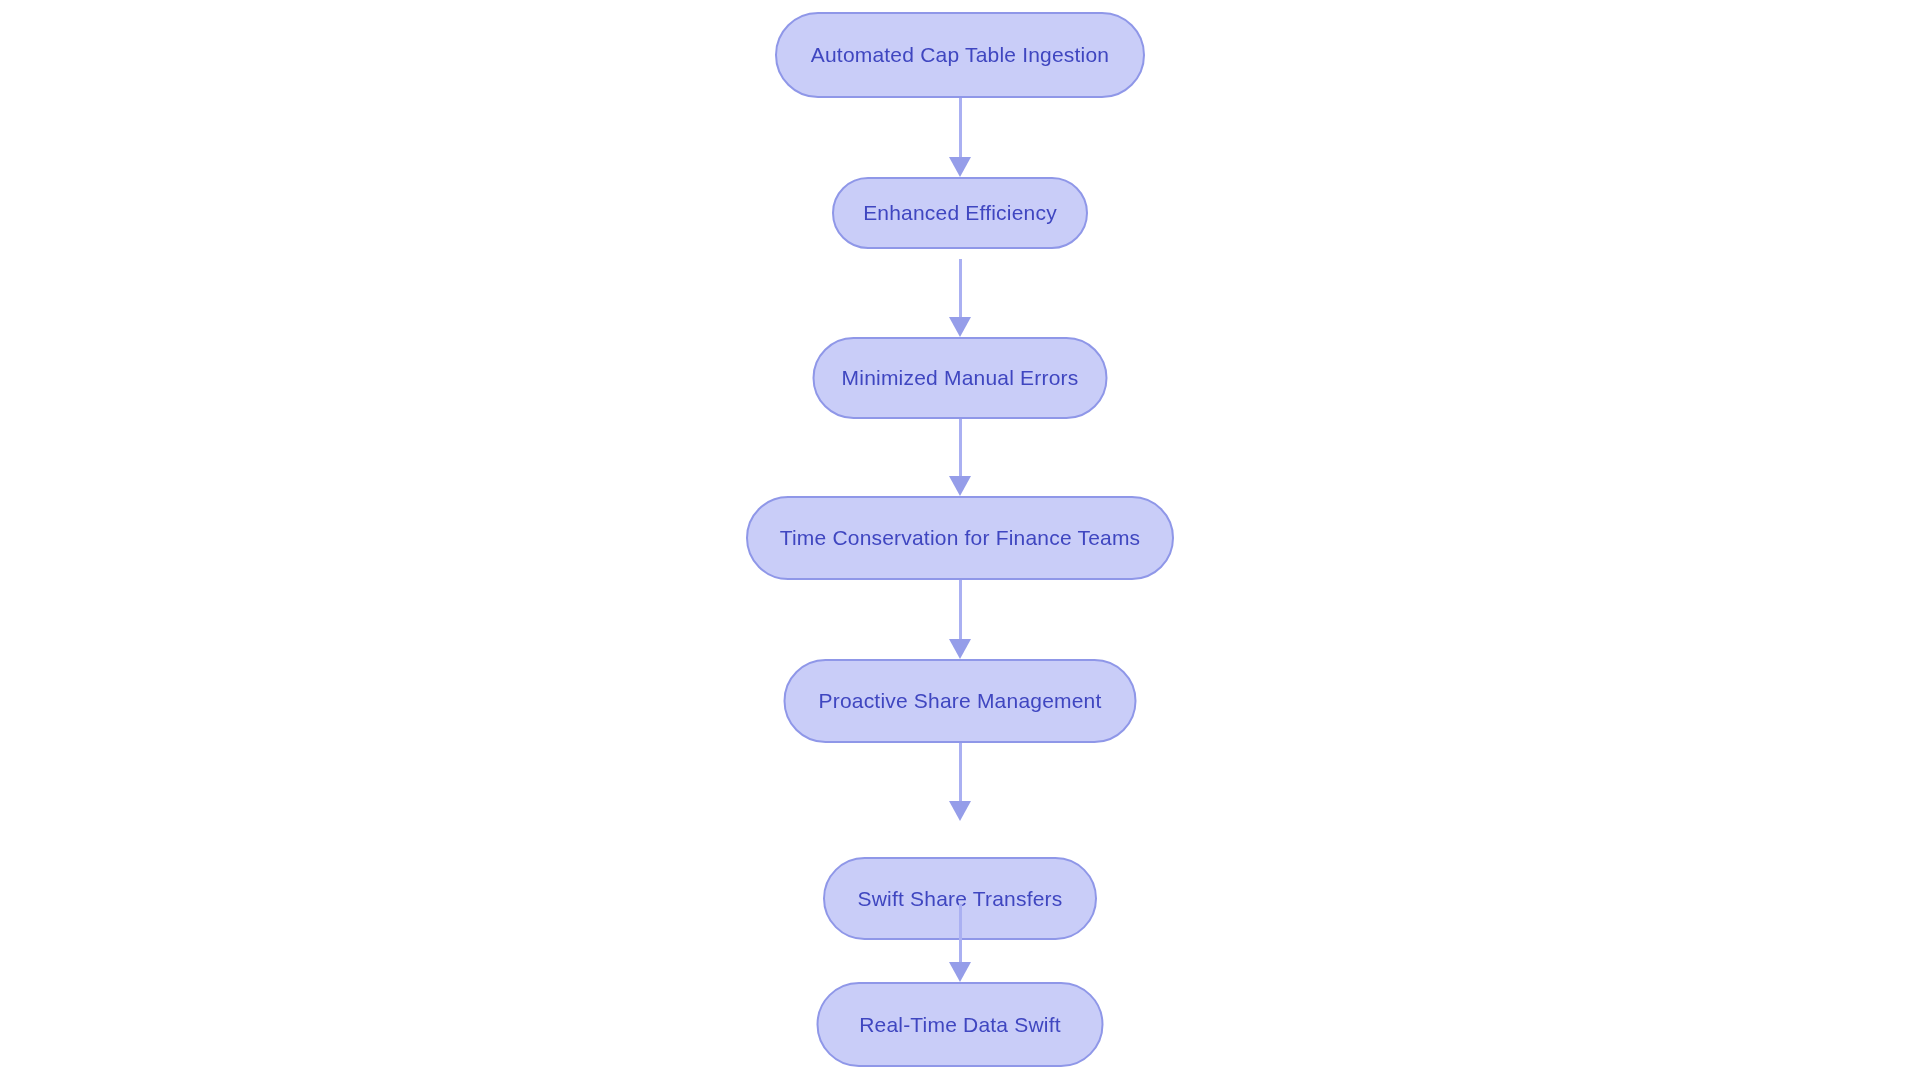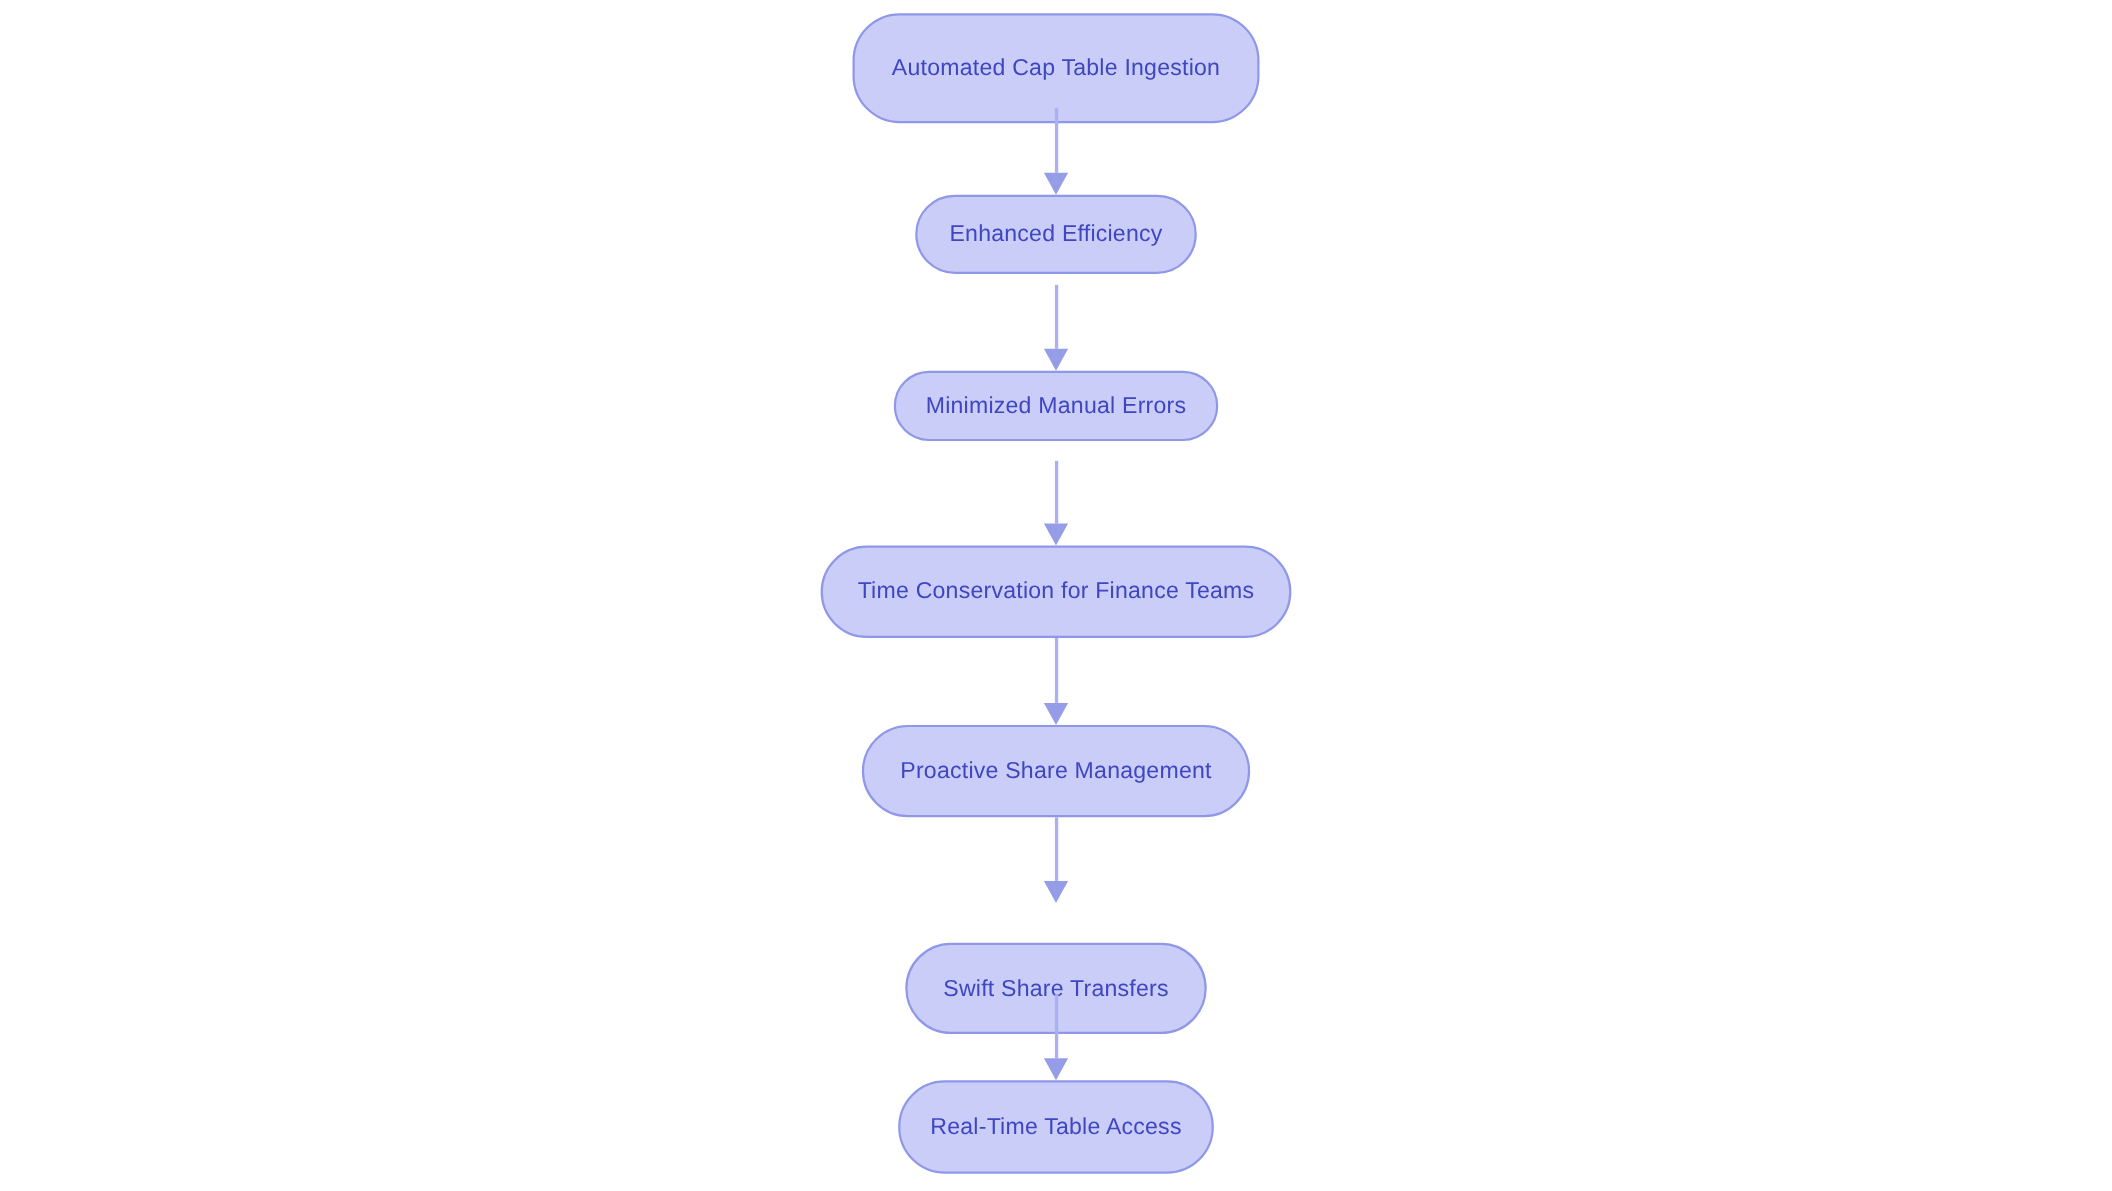--- a/index.html
+++ b/index.html
@@ -26,23 +26,23 @@
     background: var(--node-fill, #c9cdf8);
     border: 2px solid var(--node-border, #8f97e8);
     border-radius: 43px;
     color: var(--node-text, #3f46c0);
     font-size: 21px;
     font-weight: 500;
     letter-spacing: 0.2px;
     white-space: nowrap;
     text-align: center;
   }
-  .n1 { top: 12px;  height: 100px; width: 370px; align-items: center; }
+  .n1 { top: 12px;  height: 86px; width: 370px; align-items: center; }
   .n2 { top: 177px; height: 72px; width: 256px; }
-  .n3 { top: 337px; height: 64px; width: 295px; }
+  .n3 { top: 337px; height: 82px; width: 295px; }
   .n4 { top: 496px; height: 84px; width: 428px; }
   .n5 { top: 659px; height: 84px; width: 353px; }
   .n6 { top: 821px; height: 83px; width: 274px; margin-top: 36px; }
   .n7 { top: 982px; height: 85px; width: 287px; }
 
   .arrow {
     position: absolute;
     left: 50%;
     transform: translateX(-50%);
     width: 22px;
@@ -122,16 +122,16 @@
   <div class="node n6">
     <span>Swift Share Transfers</span>
   </div>
 
   <div class="arrow a6">
     <div class="line"></div>
     <div class="head"></div>
   </div>
 
   <div class="node n7">
-    <span>Real-Time Table Access</span>
+    <span>Real-Time Data Swift</span>
   </div>
 
 </div>
 
 </body></html>

